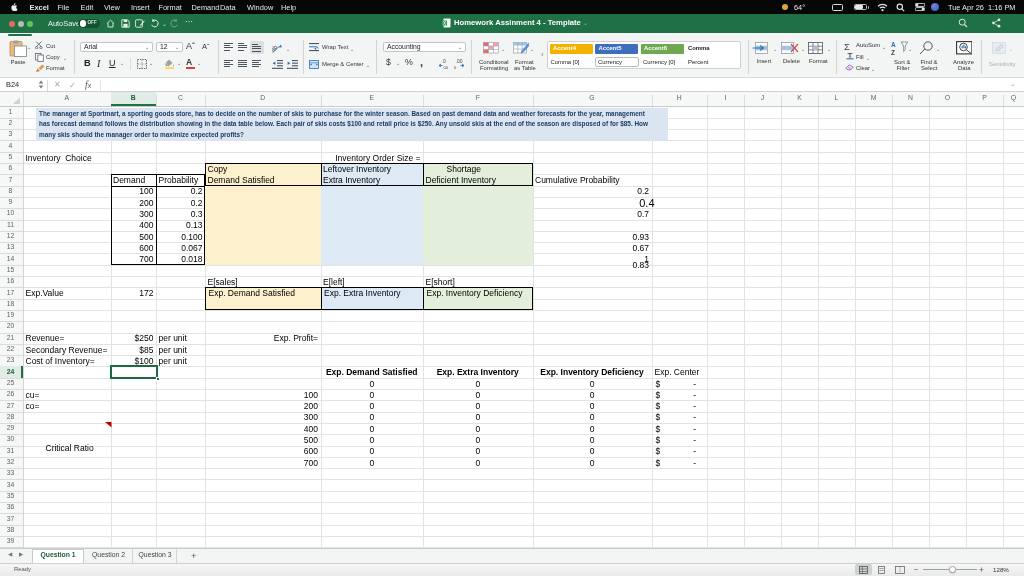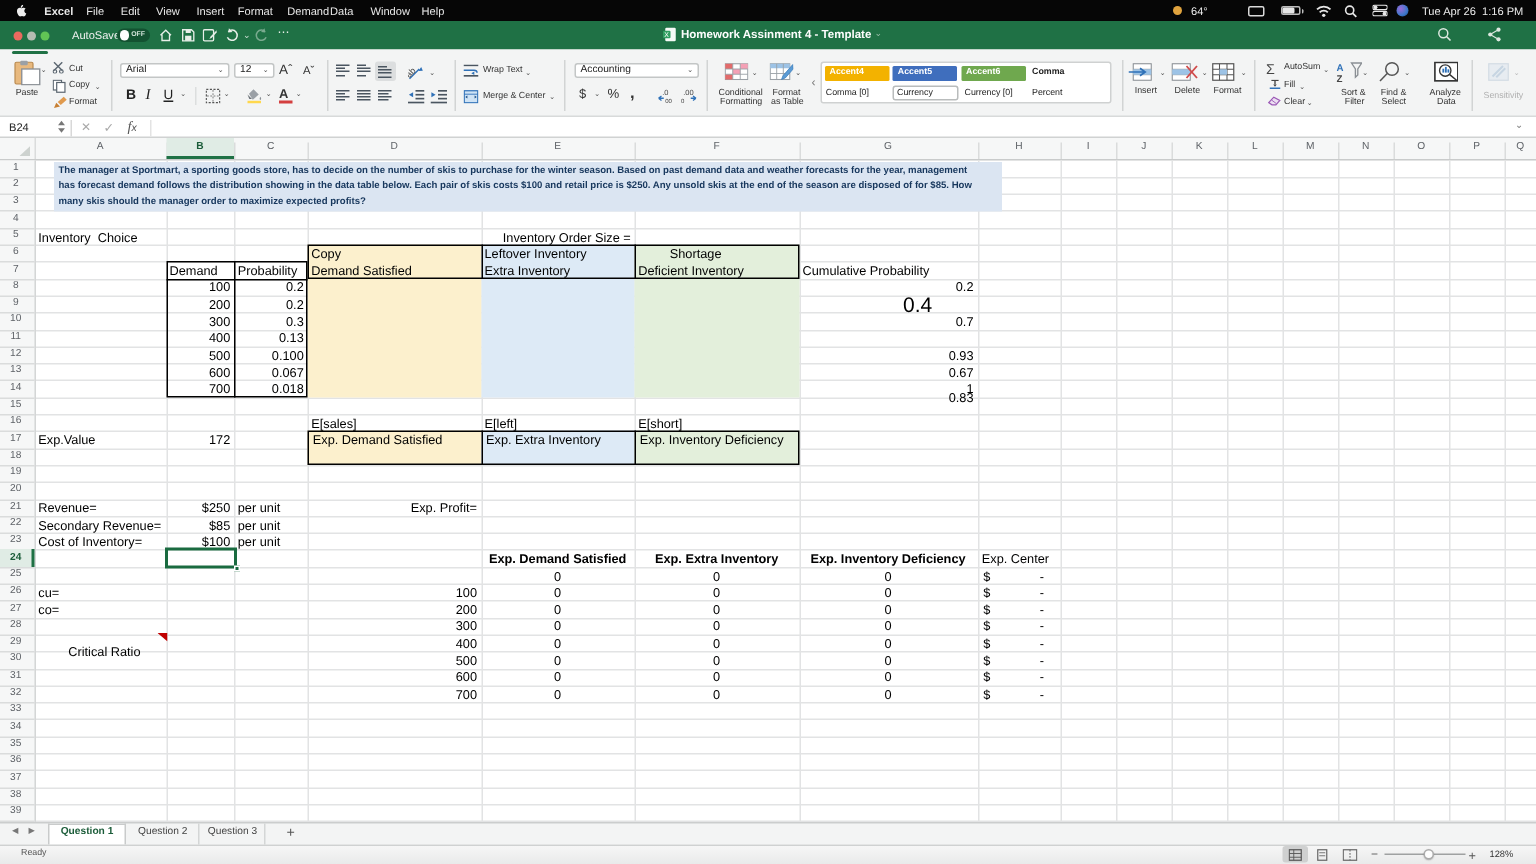--- a/index.html
+++ b/index.html
@@ -661,21 +661,21 @@
 <div class="t" style="left:158.5px;top:175.10000000000002px;font-size:8.5px;color:#000;line-height:10.5px;height:11.3px;line-height:10.700000000000001px;">Probability</div>
 <div class="t" style="left:207.5px;top:175.10000000000002px;font-size:8.5px;color:#000;line-height:10.5px;height:11.3px;line-height:10.700000000000001px;">Demand Satisfied</div>
 <div class="t" style="left:323.0px;top:175.10000000000002px;font-size:8.5px;color:#000;line-height:10.5px;height:11.3px;line-height:10.700000000000001px;">Extra Inventory</div>
 <div class="t" style="left:425.5px;top:175.10000000000002px;font-size:8.5px;color:#000;line-height:10.5px;height:11.3px;line-height:10.700000000000001px;">Deficient Inventory</div>
 <div class="t" style="left:535.0px;top:175.10000000000002px;font-size:8.5px;color:#000;line-height:10.5px;height:11.3px;line-height:10.700000000000001px;">Cumulative Probability</div>
 <div class="t" style="left:110.5px;top:186.4px;width:43.0px;height:11.3px;line-height:10.700000000000001px;font-size:8.5px;text-align:right;">100</div>
 <div class="t" style="left:156px;top:186.4px;width:46.5px;height:11.3px;line-height:10.700000000000001px;font-size:8.5px;text-align:right;">0.2</div>
 <div class="t" style="left:532.5px;top:186.4px;width:116.5px;height:11.3px;line-height:10.700000000000001px;font-size:8.5px;text-align:right;">0.2</div>
 <div class="t" style="left:110.5px;top:197.7px;width:43.0px;height:11.3px;line-height:10.700000000000001px;font-size:8.5px;text-align:right;">200</div>
 <div class="t" style="left:156px;top:197.7px;width:46.5px;height:11.3px;line-height:10.700000000000001px;font-size:8.5px;text-align:right;">0.2</div>
-<div class="t" style="left:505px;top:197.7px;width:116.5px;height:11.3px;line-height:10.700000000000001px;font-size:14px;text-align:right;">0.4</div>
+<div class="t" style="left:538px;top:197.7px;width:116.5px;height:11.3px;line-height:10.700000000000001px;font-size:11px;text-align:right;">0.4</div>
 <div class="t" style="left:110.5px;top:209.0px;width:43.0px;height:11.3px;line-height:10.700000000000001px;font-size:8.5px;text-align:right;">300</div>
 <div class="t" style="left:156px;top:209.0px;width:46.5px;height:11.3px;line-height:10.700000000000001px;font-size:8.5px;text-align:right;">0.3</div>
 <div class="t" style="left:532.5px;top:209.0px;width:116.5px;height:11.3px;line-height:10.700000000000001px;font-size:8.5px;text-align:right;">0.7</div>
 <div class="t" style="left:110.5px;top:220.3px;width:43.0px;height:11.3px;line-height:10.700000000000001px;font-size:8.5px;text-align:right;">400</div>
 <div class="t" style="left:156px;top:220.3px;width:46.5px;height:11.3px;line-height:10.700000000000001px;font-size:8.5px;text-align:right;">0.13</div>
 <div class="t" style="left:532.5px;top:220.3px;width:116.5px;height:11.3px;line-height:10.700000000000001px;font-size:8.5px;text-align:right;margin-top:40px;">0.83</div>
 <div class="t" style="left:110.5px;top:231.6px;width:43.0px;height:11.3px;line-height:10.700000000000001px;font-size:8.5px;text-align:right;">500</div>
 <div class="t" style="left:156px;top:231.6px;width:46.5px;height:11.3px;line-height:10.700000000000001px;font-size:8.5px;text-align:right;">0.100</div>
 <div class="t" style="left:532.5px;top:231.6px;width:116.5px;height:11.3px;line-height:10.700000000000001px;font-size:8.5px;text-align:right;">0.93</div>
 <div class="t" style="left:110.5px;top:242.9px;width:43.0px;height:11.3px;line-height:10.700000000000001px;font-size:8.5px;text-align:right;">600</div>
@@ -748,21 +748,21 @@
 <div class="t" style="left:655.5px;top:446.3px;font-size:8.5px;color:#000;line-height:10.5px;height:11.3px;line-height:10.700000000000001px;">$</div>
 <div class="t" style="left:651.5px;top:446.3px;width:44.5px;height:11.3px;line-height:10.700000000000001px;font-size:8.5px;text-align:right;">-</div>
 <div class="t" style="left:205px;top:457.6px;width:113.0px;height:11.3px;line-height:10.700000000000001px;font-size:8.5px;text-align:right;">700</div>
 <div class="t" style="left:320.5px;top:457.6px;width:102.5px;height:11.3px;line-height:10.700000000000001px;font-size:8.5px;text-align:center;">0</div>
 <div class="t" style="left:423px;top:457.6px;width:109.5px;height:11.3px;line-height:10.700000000000001px;font-size:8.5px;text-align:center;">0</div>
 <div class="t" style="left:532.5px;top:457.6px;width:119.0px;height:11.3px;line-height:10.700000000000001px;font-size:8.5px;text-align:center;">0</div>
 <div class="t" style="left:655.5px;top:457.6px;font-size:8.5px;color:#000;line-height:10.5px;height:11.3px;line-height:10.700000000000001px;">$</div>
 <div class="t" style="left:651.5px;top:457.6px;width:44.5px;height:11.3px;line-height:10.700000000000001px;font-size:8.5px;text-align:right;">-</div>
 <div class="t" style="left:25.5px;top:389.8px;font-size:8.5px;color:#000;line-height:10.5px;height:11.3px;line-height:10.700000000000001px;">cu=</div>
 <div class="t" style="left:25.5px;top:401.1px;font-size:8.5px;color:#000;line-height:10.5px;height:11.3px;line-height:10.700000000000001px;">co=</div>
-<div class="t" style="left:25.5px;top:429px;font-size:8.5px;color:#000;line-height:10.5px;height:11.3px;line-height:10.700000000000001px;padding-left:20px;">Critical Ratio</div>
+<div class="t" style="left:25.5px;top:443px;font-size:8.5px;color:#000;line-height:10.5px;height:11.3px;line-height:10.700000000000001px;padding-left:20px;">Critical Ratio</div>
 <div style="left:105px;top:421.9px;width:7px;height:6px;">
 <svg width="7" height="6">
         <path d="M0 0 L6.5 0 L6.5 5.5 Z" fill="#c00000"></path>
       </svg>
     </div>
 <div style="left:109.5px;top:365.4px;width:48px;height:13.3px;border:2px solid #1a6b40;background:transparent;"></div>
 <div style="left:155.5px;top:376.7px;width:4px;height:4px;background:#1a6b40;border:1px solid #fff;"></div>
 <div style="left:0;top:548px;width:1024px;height:14.5px;background:#f3f4f4;border-top:1px solid #cbcdcd;"></div>
 <div class="t" style="left:8px;top:551px;font-size:5.5px;color:#777;line-height:7.5px;">◀</div>
 <div class="t" style="left:19px;top:551px;font-size:5.5px;color:#777;line-height:7.5px;">▶</div>

